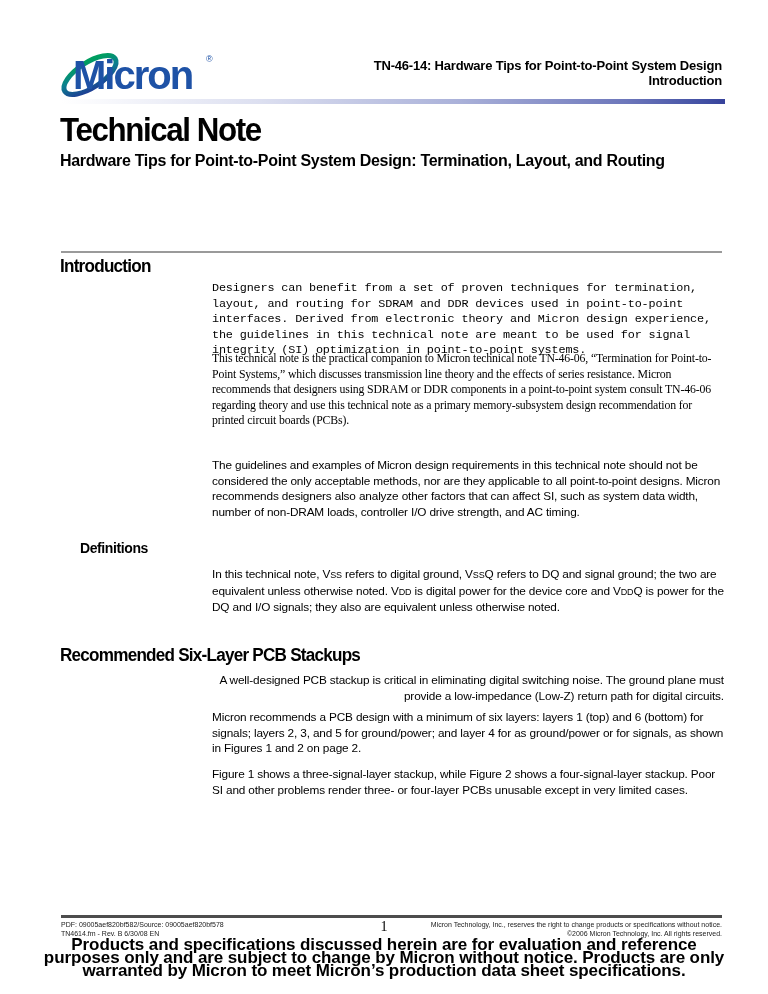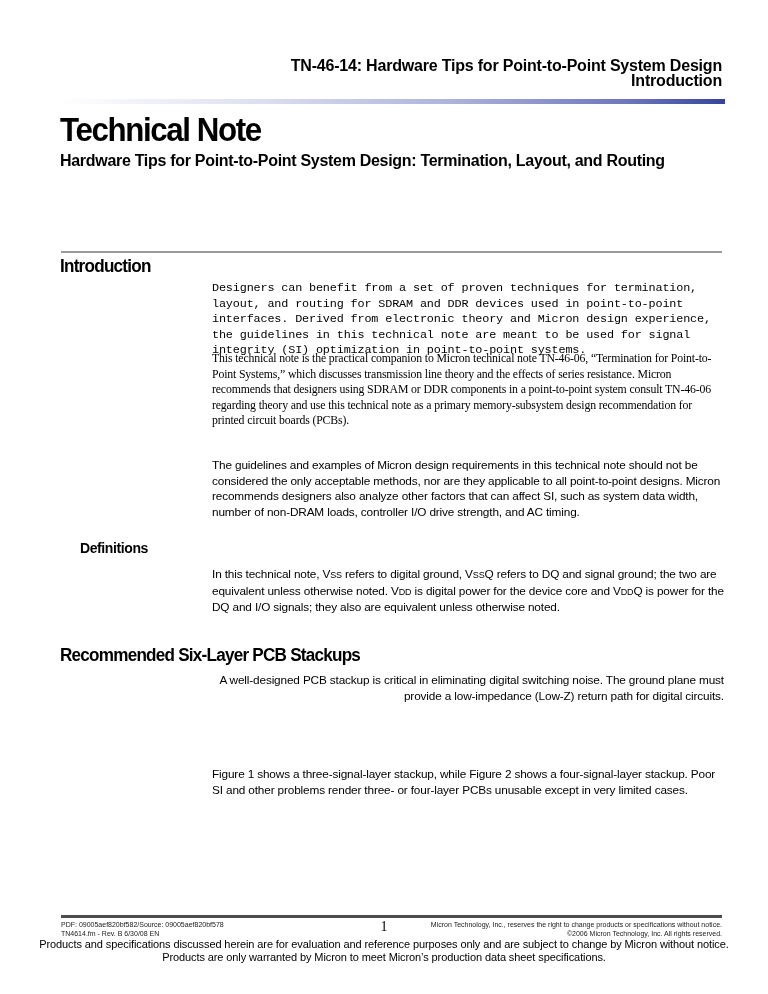--- a/index.html
+++ b/index.html
@@ -11,21 +11,21 @@
     margin: 0 auto;
     background: #ffffff;
     font-family: "Liberation Sans", sans-serif;
     color: #000;
     overflow: hidden;
   }
   
   .logo-wrap { position: absolute; left: 56px; top: 42px; width: 180px; height: 62px; }
   .doc-ref {
     position: absolute; top: 58px; right: 46px; width: 480px;
-    text-align: right; font-weight: bold; font-size: 16px; line-height: 15px;
+    text-align: right; font-weight: bold; font-size: 13px; line-height: 15px;
     letter-spacing: -0.2px;
   }
   .grad-bar {
     position: absolute; left: 61px; top: 99px; width: 664px; height: 5px;
     background: linear-gradient(to right, #ffffff 0%, #dcdff0 30%, #aab1d9 60%, #6d77bb 85%, #414fa3 97%, #36429b 100%);
   }
   
   .h1 {
     position: absolute; left: 60px; top: 110px;
     font-size: 34px; font-weight: bold; letter-spacing: -1.5px;
@@ -75,28 +75,44 @@
     font-size: 7px; line-height: 9px; color: #1a1a1a; letter-spacing: 0;
   }
   .foot-left  { left: 61px; text-align: left; }
   .foot-right { right: 46px; text-align: right; }
   .page-num {
     position: absolute; left: 0; top: 919px; width: 768px;
     text-align: center; font-size: 14px; font-family: "Liberation Serif", serif;
   }
   .disclaimer {
     position: absolute; left: 34px; top: 938px; width: 700px;
-    text-align: center; font-size: 11px; line-height: 13px; letter-spacing: -0.1px;
+    text-align: center; font-size: 17px; line-height: 13px; letter-spacing: -0.1px; font-weight: bold;
   }
 </style>
 </head>
 <body>
 
 <div class="page">
 
+  <div class="logo-wrap">
+    <svg width="180" height="62" viewBox="0 0 180 62">
+      <defs>
+        <linearGradient id="orbitGrad" x1="0.6" y1="0" x2="0.2" y2="1">
+          <stop offset="0" stop-color="#009e60"></stop>
+          <stop offset="0.45" stop-color="#0b7f8f"></stop>
+          <stop offset="1" stop-color="#1d3f94"></stop>
+        </linearGradient>
+      </defs>
+      <g transform="rotate(-33 34 33)">
+        <ellipse cx="34" cy="33" rx="30" ry="12.5" fill="none" stroke="url(#orbitGrad)" stroke-width="5"></ellipse>
+      </g>
+      <text x="17" y="47" font-family="'Liberation Sans',sans-serif" font-weight="bold" font-size="40" letter-spacing="-2" fill="#1e52a6">Micron</text>
+      <text x="150" y="20" font-family="'Liberation Sans',sans-serif" font-size="9" fill="#1e52a6">®</text>
+    </svg>
+  </div>
 
   <div class="doc-ref">
     <div>TN-46-14: Hardware Tips for Point-to-Point System Design</div>
     <div>Introduction</div>
   </div>
 
   <div class="grad-bar"></div>
 
   <div class="h1">Technical Note</div>
   <div class="subtitle">Hardware Tips for Point-to-Point System Design: Termination, Layout, and Routing</div>
@@ -105,20 +121,21 @@
   <div class="h2 h2-intro">Introduction</div>
   <div class="body-par p-intro-1">Designers can benefit from a set of proven techniques for termination, layout, and routing for SDRAM and DDR devices used in point-to-point interfaces. Derived from electronic theory and Micron design experience, the guidelines in this technical note are meant to be used for signal integrity (SI) optimization in point-to-point systems.</div>
   <div class="body-par p-intro-2">This technical note is the practical companion to Micron technical note TN-46-06, “Termination for Point-to-Point Systems,” which discusses transmission line theory and the effects of series resistance. Micron recommends that designers using SDRAM or DDR components in a point-to-point system consult TN-46-06 regarding theory and use this technical note as a primary memory-subsystem design recommendation for printed circuit boards (PCBs).</div>
   <div class="body-par p-intro-3">The guidelines and examples of Micron design requirements in this technical note should not be considered the only acceptable methods, nor are they applicable to all point-to-point designs. Micron recommends designers also analyze other factors that can affect SI, such as system data width, number of non-DRAM loads, controller I/O drive strength, and AC timing.</div>
 
   <div class="h3">Definitions</div>
   <div class="body-par p-def"><span>In this technical note, V</span><span class="smallcap">SS</span><span> refers to digital ground, V</span><span class="smallcap">SS</span><span>Q refers to DQ and signal ground; the two are equivalent unless otherwise noted. V</span><span class="smallcap">DD</span><span> is digital power for the device core and V</span><span class="smallcap">DD</span><span>Q is power for the DQ and I/O signals; they also are equivalent unless otherwise noted.</span></div>
 
   <div class="h2 h2-stackups">Recommended Six-Layer PCB Stackups</div>
   <div class="body-par p-stk-1">A well-designed PCB stackup is critical in eliminating digital switching noise. The ground plane must provide a low-impedance (Low-Z) return path for digital circuits.</div>
+  <div class="body-par p-stk-2">Micron recommends a PCB design with a minimum of six layers: layers 1 (top) and 6 (bottom) for signals; layers 2, 3, and 5 for ground/power; and layer 4 for as ground/power or for signals, as shown in Figures 1 and 2 on page 2.</div>
   <div class="body-par p-stk-3">Figure 1 shows a three-signal-layer stackup, while Figure 2 shows a four-signal-layer stackup. Poor SI and other problems render three- or  four-layer PCBs unusable except in very limited cases.</div>
 
   <div class="rule-footer"></div>
   <div class="foot-small foot-left">
     <div>PDF: 09005aef820bf582/Source: 09005aef820bf578</div>
     <div>TN4614.fm - Rev. B 6/30/08 EN</div>
   </div>
   <div class="page-num">1</div>
   <div class="foot-small foot-right">
     <div>Micron Technology, Inc., reserves the right to change products or specifications without notice.</div>

